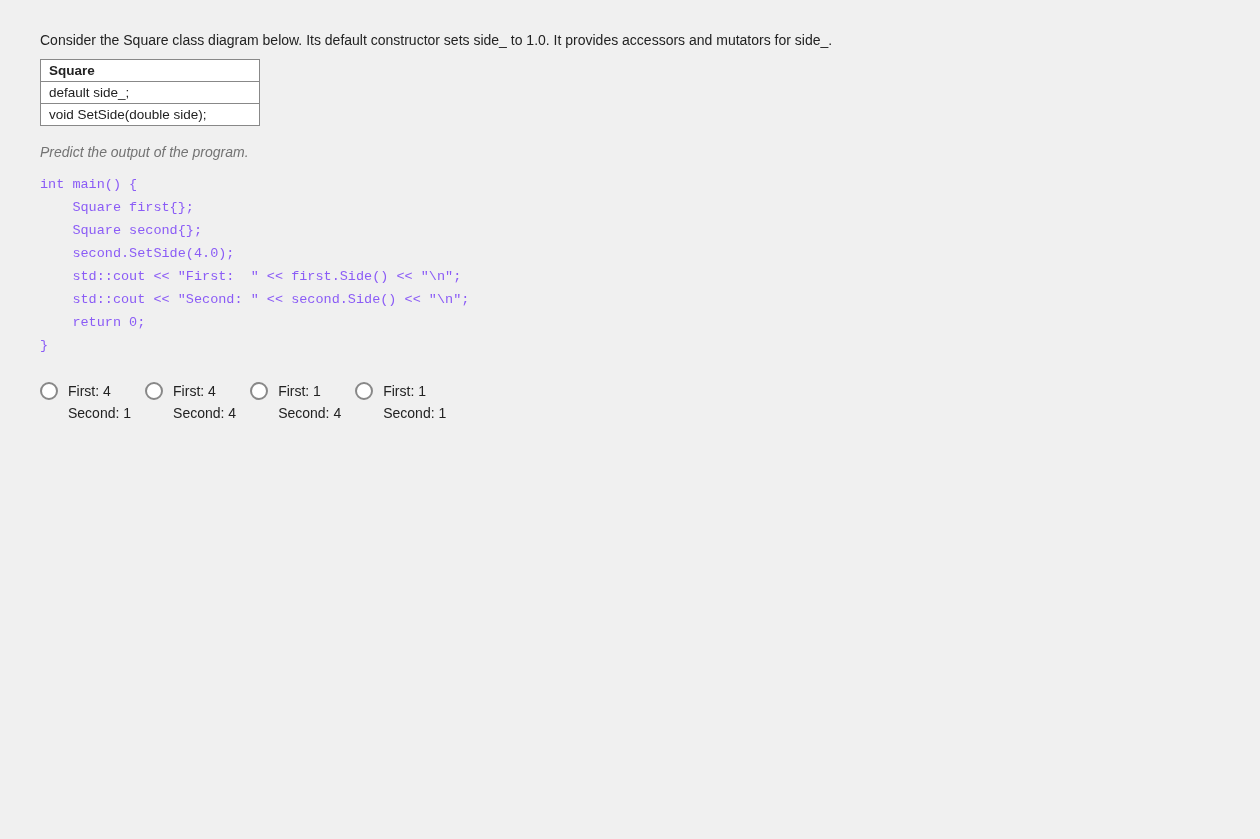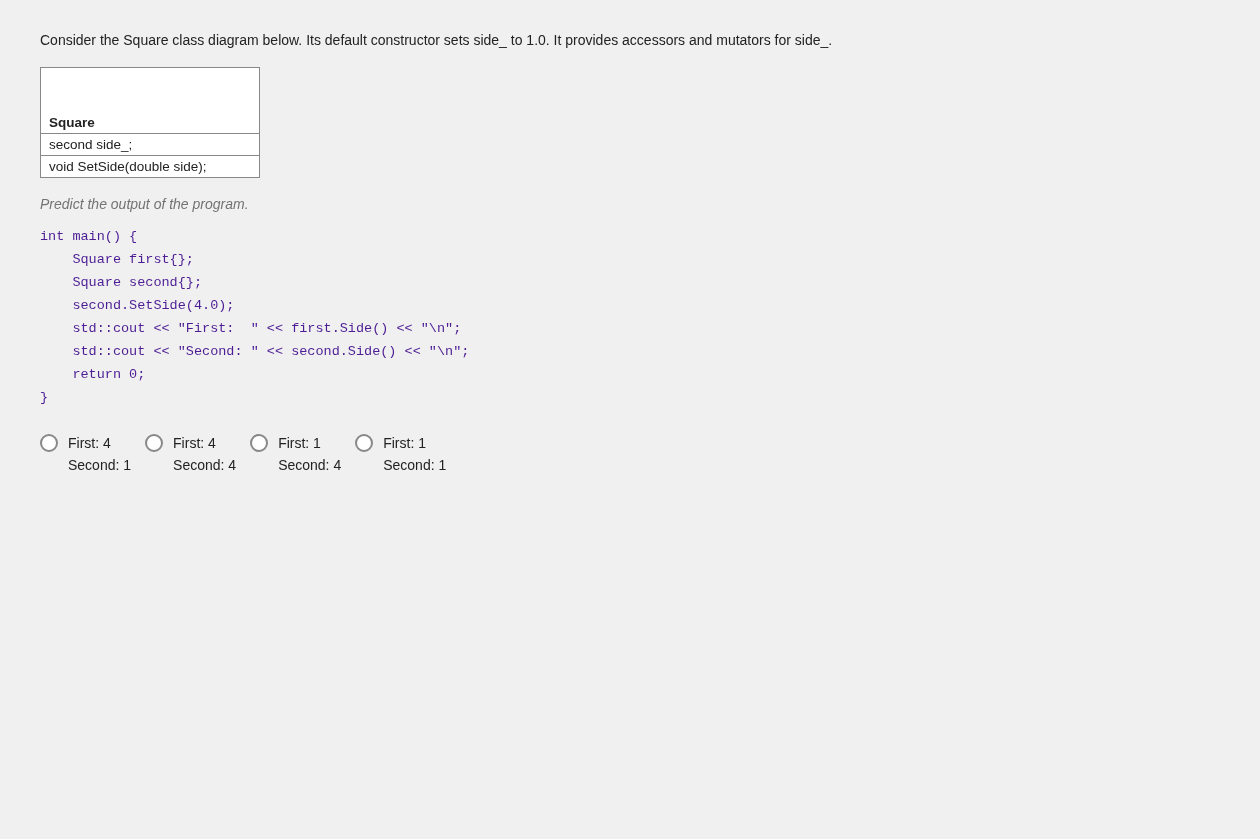--- a/index.html
+++ b/index.html
@@ -19,21 +19,21 @@
     }
 
     .question-container {
       background-color: #f0f0f0;
       padding: 10px 20px;
     }
 
     .question-description {
       font-size: 14px;
       color: #222;
-      margin-bottom: 16px;
+      margin-bottom: 8px;
       line-height: 1.5;
     }
 
     .class-diagram {
       border: 1px solid #888;
       display: inline-block;
       margin-bottom: 18px;
       background: #fff;
       min-width: 220px;
     }
@@ -44,34 +44,33 @@
       font-size: 13.5px;
       font-family: Arial, sans-serif;
     }
 
     .class-diagram-row:last-child {
       border-bottom: none;
     }
 
     .class-diagram-row.header {
       font-weight: bold;
-      margin-top: 44px;
     }
 
     .predict-label {
       font-size: 14px;
       color: #737373;
       margin-bottom: 14px;
       font-style: italic;
     }
 
     .code-block {
       font-family: 'Courier New', Courier, monospace;
       font-size: 13.5px;
-      color: #4c1d95;
+      color: #8b5cf6;
       background: transparent;
       margin-bottom: 22px;
       line-height: 1.7;
       white-space: pre;
     }
 
     .options-container {
       display: flex;
       flex-direction: row;
       gap: 14px;
@@ -102,21 +101,21 @@
   </style>
 </head>
 <body>
 
 <div class="question-container">
 
   <p class="question-description">Consider the Square class diagram below. Its default constructor sets side_ to 1.0. It provides accessors and mutators for side_.</p>
 
   <div class="class-diagram">
     
-  <div class="class-diagram-row header">Square</div><div class="class-diagram-row">second side_;</div><div class="class-diagram-row">void SetSide(double side);</div></div>
+  <div class="class-diagram-row header">Square</div><div class="class-diagram-row">default side_;</div><div class="class-diagram-row">void SetSide(double side);</div></div>
 
   <br>
 
   <p class="predict-label">Predict the output of the program.</p>
 
   <div class="code-block">int main() {
     Square first{};
     Square second{};
     second.SetSide(4.0);
     std::cout &lt;&lt; "First:  " &lt;&lt; first.Side() &lt;&lt; "\n";

